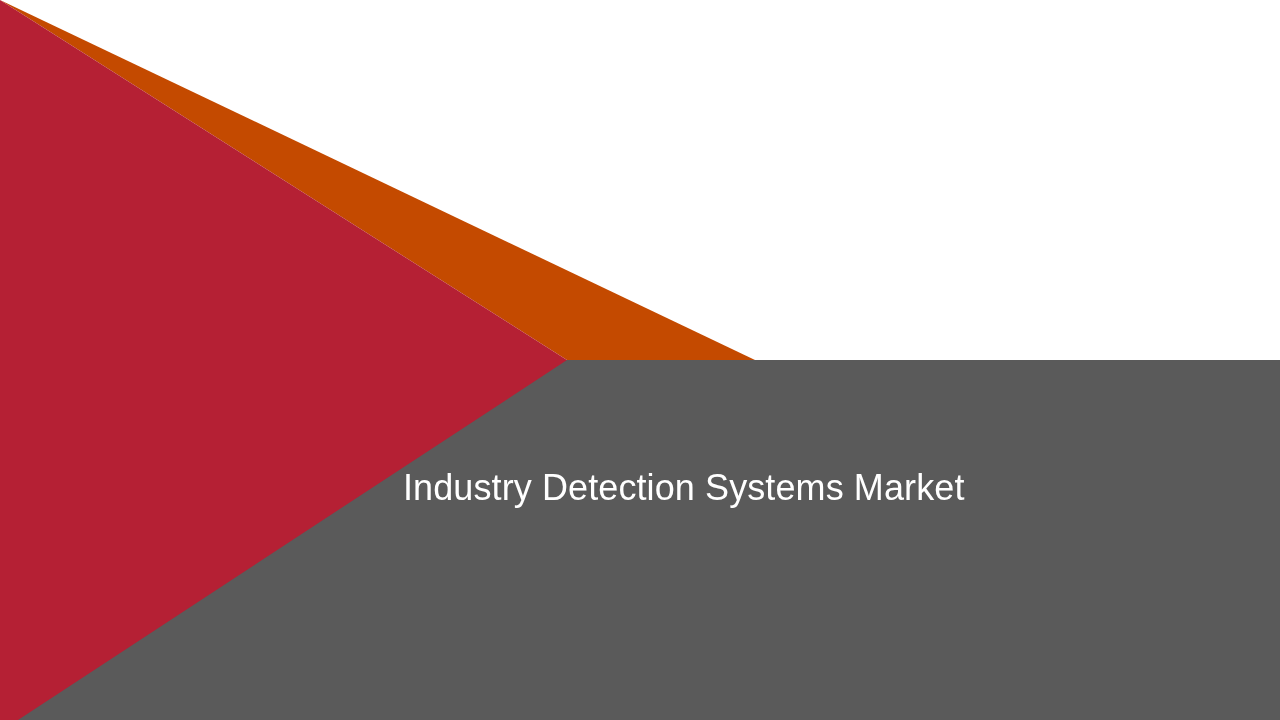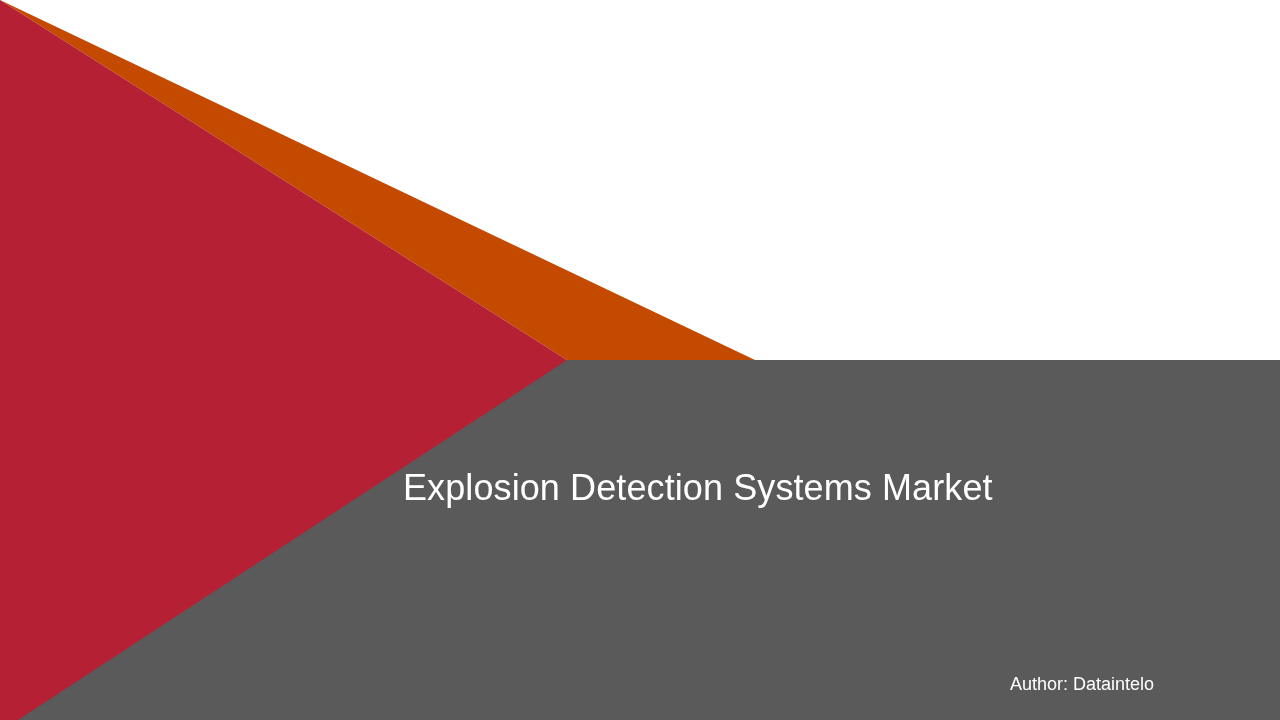--- a/index.html
+++ b/index.html
@@ -74,19 +74,18 @@
 <div class="slide">
 
   <svg class="bg-layer" viewBox="0 0 1280 720" width="1280" height="720" xmlns="http://www.w3.org/2000/svg" preserveAspectRatio="none">
     <rect x="0" y="0" width="1280" height="720" fill="#FFFFFF"></rect>
     <polygon points="0,0 755,360 567,360" fill="#C44A00"></polygon>
     <rect x="0" y="360" width="1280" height="360" fill="#5A5A5A"></rect>
     <polygon points="0,0 567,360 18,720 0,720" fill="#B52034"></polygon>
   </svg>
 
   <div class="content">
-    <div class="title">Explosion Detection Systems Market</div>
+    <div class="title">Industry Detection Systems Market</div>
 
 
-    <div class="author">Author: Dataintelo</div>
   </div>
 
 </div>
 
 </body></html>

